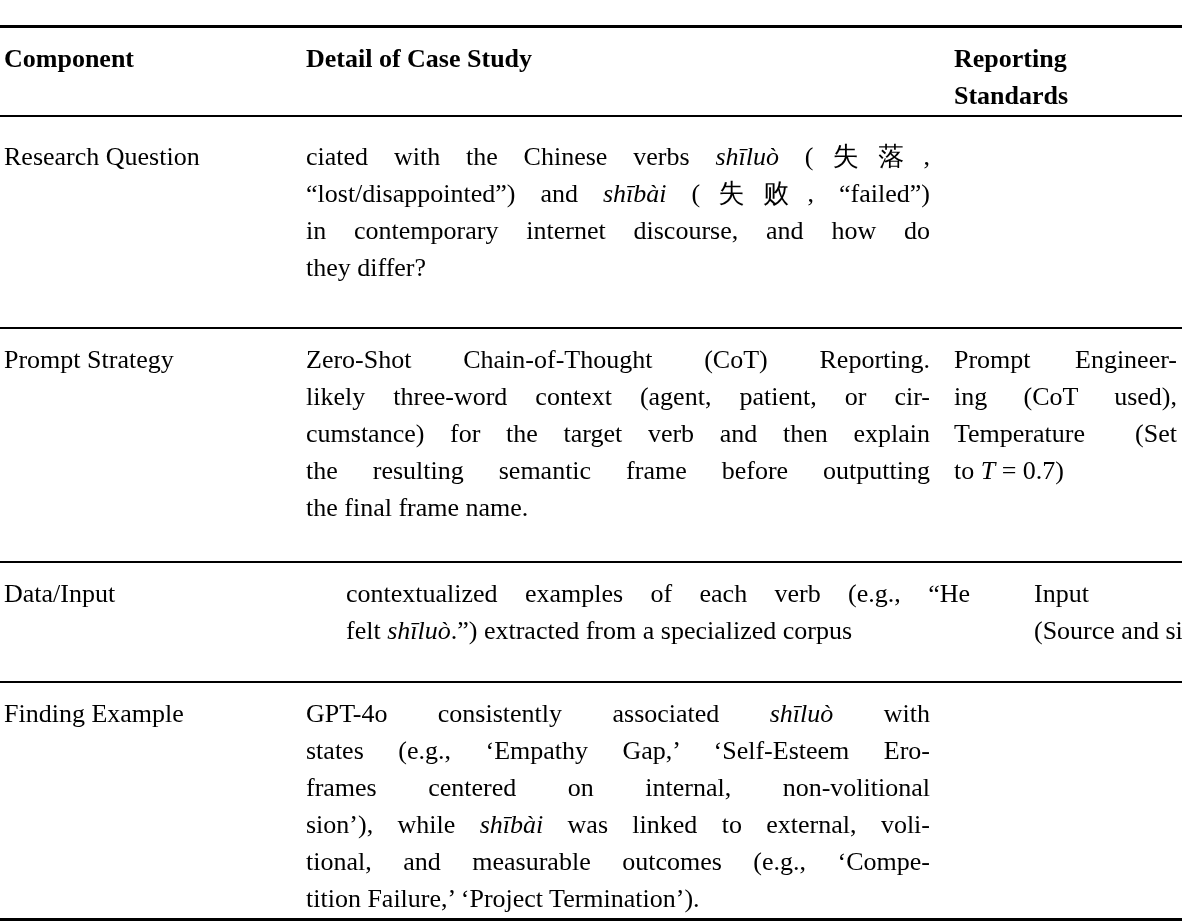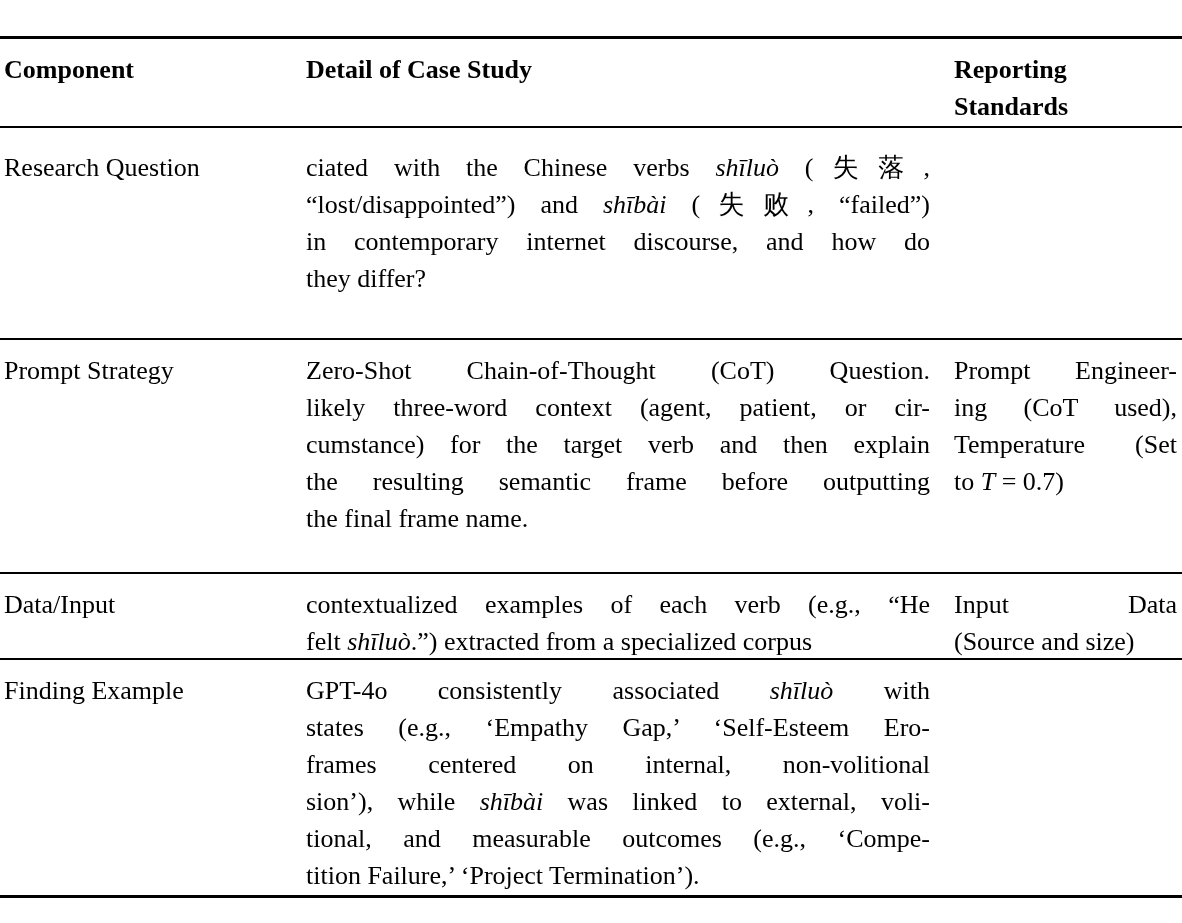--- a/index.html
+++ b/index.html
@@ -10,38 +10,38 @@
   body {
     width: 1182px;
     height: 923px;
     color: #000000;
     font-family: "Liberation Serif", "DejaVu Serif", serif;
     font-size: 26px;
     line-height: 37px;
     overflow: hidden;
   }
   .page {
-    padding-top: 36px;
+    padding-top: 25px;
   }
   .rule {
     width: 1182px;
     background: #000000;
   }
   .rule.thick { height: 3px; }
   .rule.thin  { height: 2px; }
   .row {
     display: grid;
     grid-template-columns: 306px 648px 228px;
     align-items: start;
     overflow: hidden;
   }
   .header-row { height: 87px; }
   .r1 { height: 201px; margin-top: 9px; }
   .r2 { height: 232px; }
-  .r3 { height: 84px; }
+  .r3 { height: 118px; gap: 40px; }
   .r4 { height: 235px; }
   .cell {
     box-sizing: border-box;
     padding-top: 12px;
   }
   .col1 { padding-left: 4px; }
   .col2 { padding-right: 24px; }
   .col3 { padding-right: 5px; }
   .cell-h { font-weight: bold; }
   .lines .ln {
@@ -77,21 +77,21 @@
         <div class="ln">they differ?</div>
       </div>
     <div class="cell col3 lines"></div>
   </div>
 
   <div class="rule thin"></div>
 
   <div class="row r2">
     <div class="cell col1">Prompt Strategy</div>
     <div class="cell col2 lines">
-        <div class="ln">Zero-Shot Chain-of-Thought (CoT) Question.</div>
+        <div class="ln">Zero-Shot Chain-of-Thought (CoT) Reporting.</div>
         <div class="ln">likely three-word context (agent, patient, or cir-</div>
         <div class="ln">cumstance) for the target verb and then explain</div>
         <div class="ln">the resulting semantic frame before outputting</div>
         <div class="ln">the final frame name.</div>
       </div>
     <div class="cell col3 lines">
         <div class="ln">Prompt Engineer-</div>
         <div class="ln">ing (CoT used),</div>
         <div class="ln">Temperature (Set</div>
         <div class="ln">to <i>T</i> = 0.7)</div>

